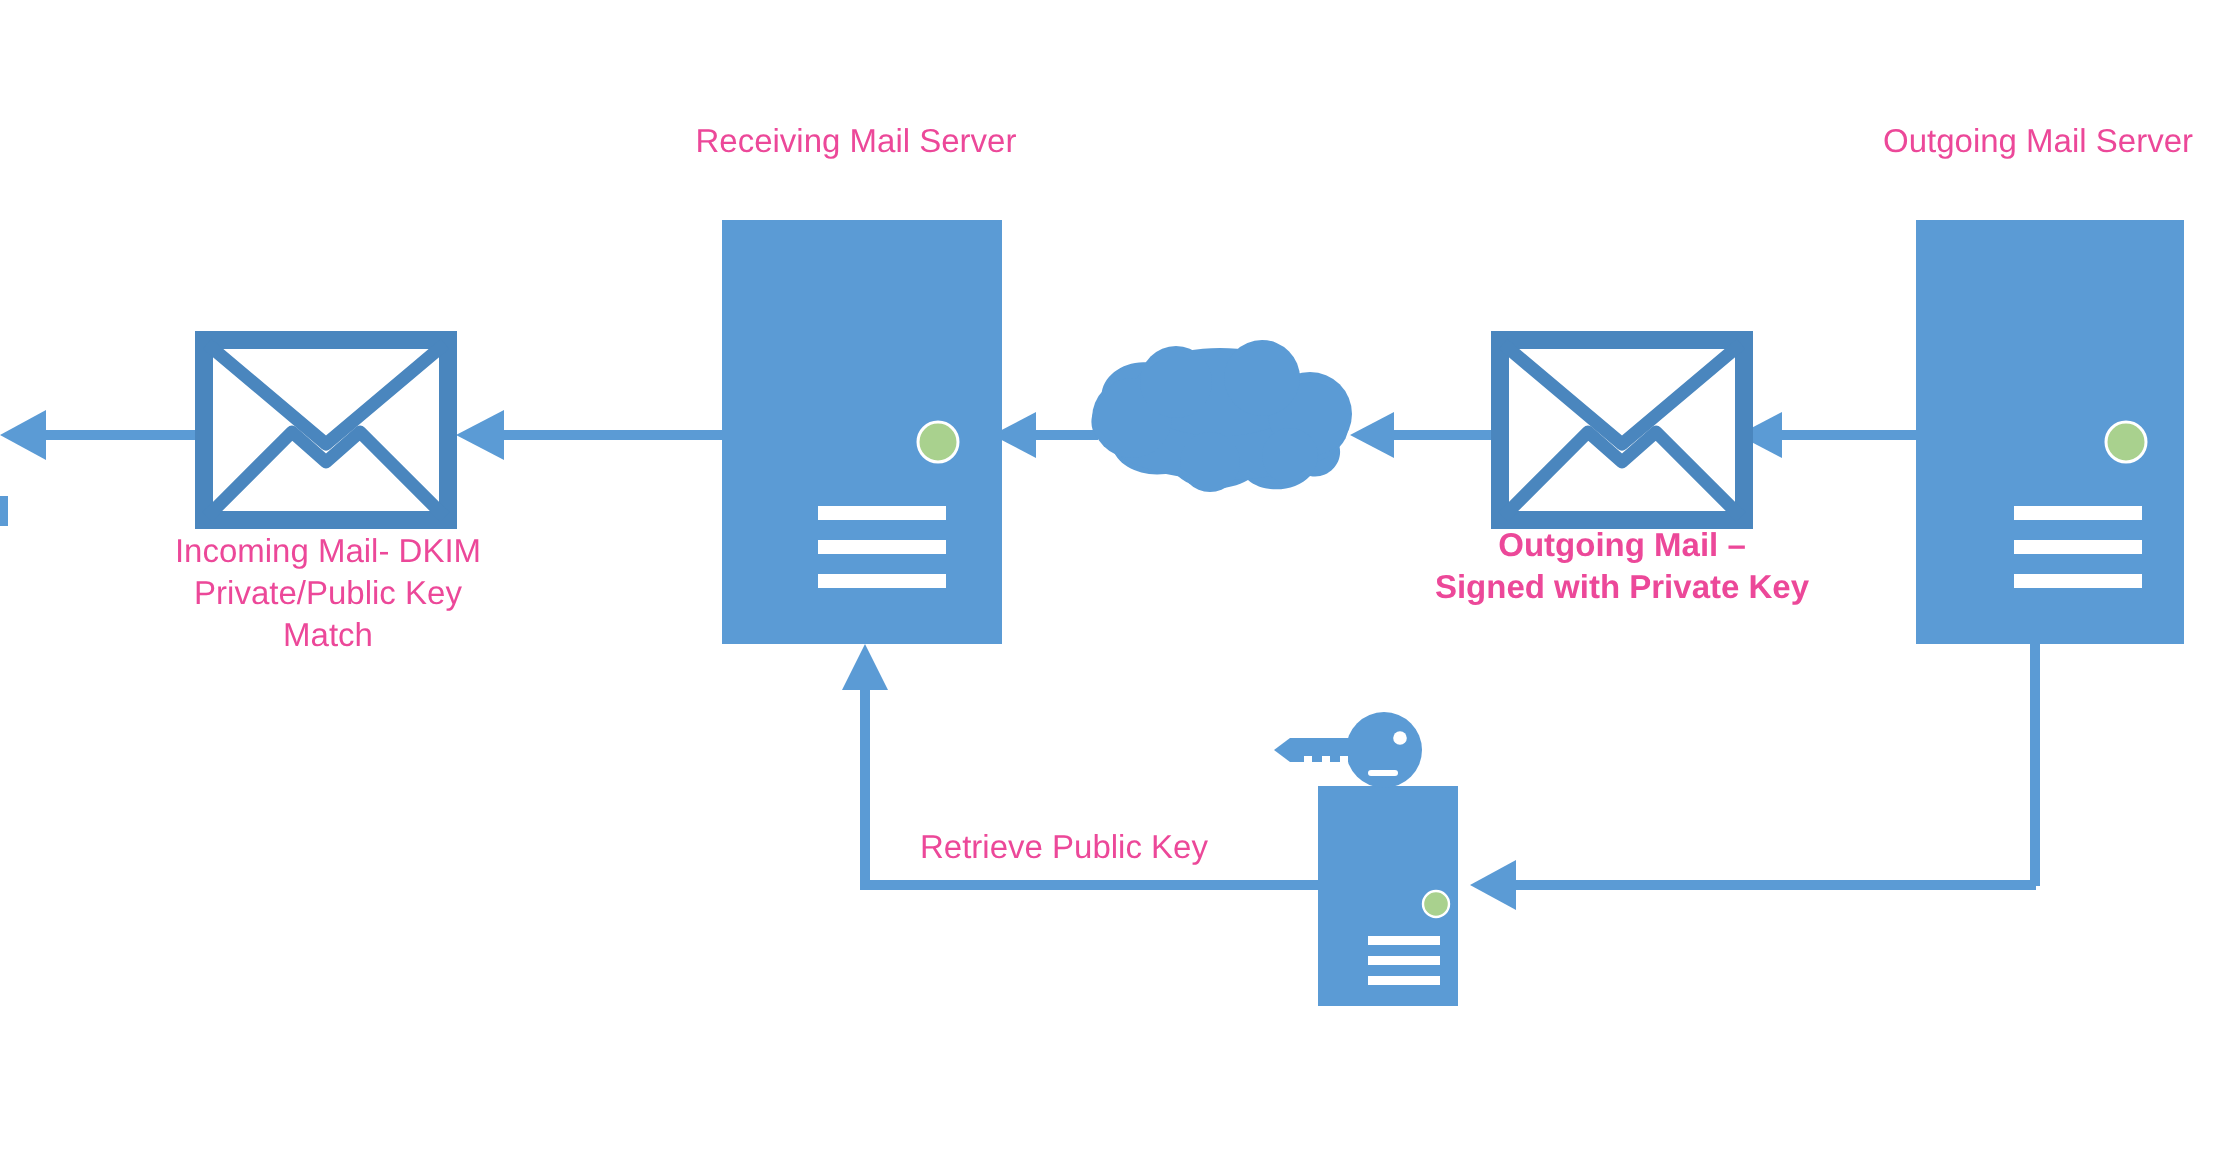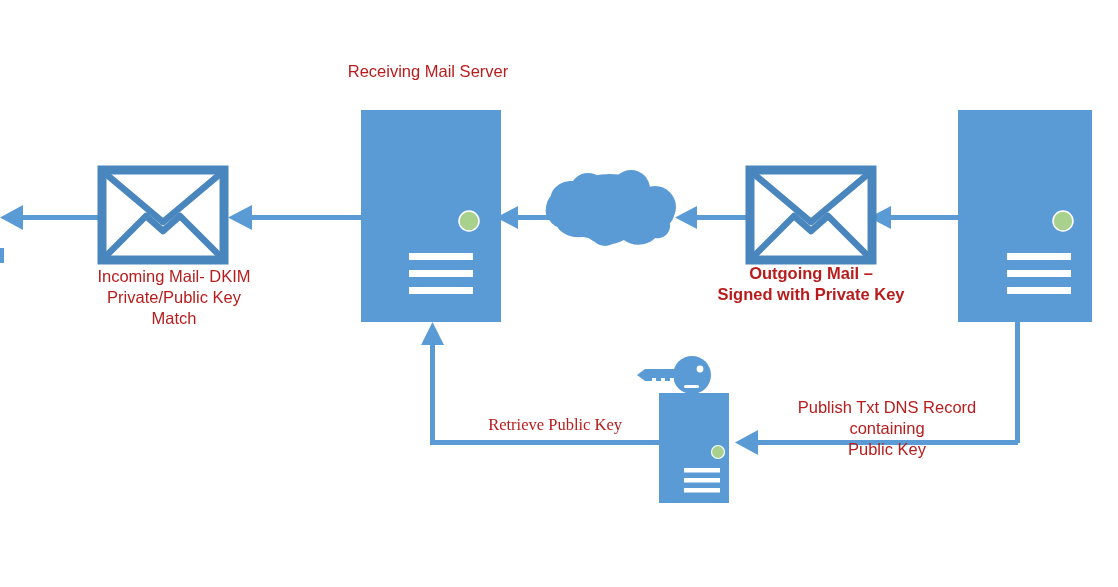--- a/index.html
+++ b/index.html
@@ -20,21 +20,21 @@
   }
   #diagram-svg {
     position: absolute;
     left: 0;
     top: 0;
     width: 1118px;
     height: 587px;
   }
   .dlabel {
     position: absolute;
-    color: #b91c1c;
+    color: #ec4899;
     font-family: "Liberation Sans", sans-serif;
     font-size: 16.5px;
     line-height: 21px;
     text-align: center;
     white-space: pre-line;
     letter-spacing: 0px;
   }
 </style>
 </head>
 <body>
@@ -147,27 +147,26 @@
     <g>
       <rect x="750" y="170" width="122" height="90" fill="#FFFFFF" stroke="#4A86BE" stroke-width="9"></rect>
       <path d="M 754 174 L 811 222 L 868 174" fill="none" stroke="#4A86BE" stroke-width="6.5" stroke-linecap="square" stroke-linejoin="round"></path>
       <path d="M 754 256 L 794 216 L 811 231 L 828 216 L 868 256" fill="none" stroke="#4A86BE" stroke-width="6.5" stroke-linecap="square" stroke-linejoin="round"></path>
     </g>
 
   </svg>
 
   <div class="dlabel" style="left:320px; top:61px; width:216px;">Receiving Mail Server</div>
 
+  <div class="dlabel" style="left:920px; top:61px; width:198px;">Outgoing Mail Server</div>
 
-  <div class="dlabel" style="left:68px; top:266px; width:212px;">Incoming Mail- DKIM
+  <div class="dlabel" style="left:58px; top:266px; width:212px;">Incoming Mail- DKIM
 Private/Public Key
 Match</div>
 
   <div class="dlabel" style="left:700px; top:263px; width:222px;font-weight:bold;">Outgoing Mail –
 Signed with Private Key</div>
 
 
-  <div class="dlabel" style="left:442px; top:414px; width:180px; text-align:right;font-family:Liberation Serif, serif;">Retrieve Public Key</div>
+  <div class="dlabel" style="left:442px; top:414px; width:180px; text-align:center;">Retrieve Public Key</div>
 
-  <div class="dlabel" style="left:758px; top:397px; width:258px;">Publish Txt DNS Record containing
-Public Key</div>
 
 </div>
 
 </body></html>

